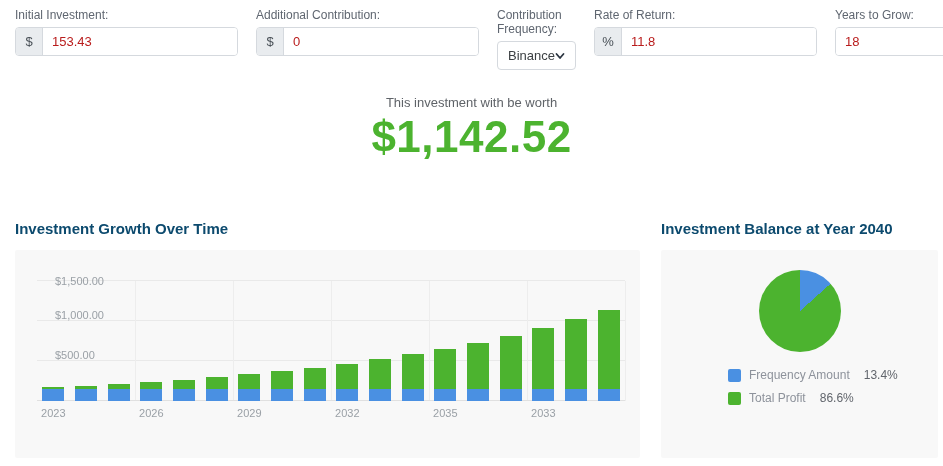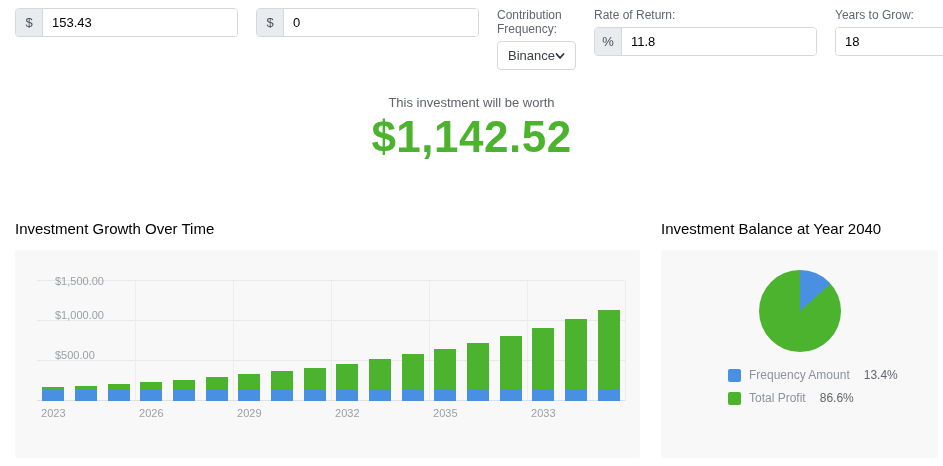--- a/index.html
+++ b/index.html
@@ -9,39 +9,39 @@
   
   .controls { display:flex; gap:18px; padding:8px 15px 0 15px; }
   .field { flex:1; }
   .field-label { font-size:12px; color:#5f6670; margin-bottom:5px; display:block; }
   .input-group { display:flex; align-items:stretch; height:29px; background:#fff;
                  border:1px solid #d5d9de; border-radius:4px; overflow:hidden; }
   .prefix { width:27px; background:#e9ecef; border-right:1px solid #d5d9de;
             display:flex; align-items:center; justify-content:center;
             font-size:13px; color:#495057; }
   .input-group input { flex:1; border:none; outline:none; padding:0 9px;
-                       font-size:13px; color:#000000; font-family:inherit; background:#fff; min-width:0; }
+                       font-size:13px; color:#b91c1c; font-family:inherit; background:#fff; min-width:0; }
   .select-box { display:flex; align-items:center; justify-content:space-between;
                 height:29px; border:1px solid #d5d9de; border-radius:4px;
                 padding:0 10px; font-size:13px; color:#3c4043; background:#fff; cursor:pointer; }
   .chev { width:10px; height:10px; flex:0 0 auto; }
 
   
   .result { text-align:center; margin-top:25px; }
   .result-caption { font-size:13px; color:#5f6368; }
   .result-amount { font-size:44px; font-weight:bold; color:#4cb32f; margin-top:2px; letter-spacing:0.5px; }
   .cta { display:inline-block; margin-top:12px; background:#4a90e2; color:#fff;
          font-size:12.5px; font-weight:bold; border:none; border-radius:4px;
          padding:7px 20px; cursor:pointer; font-family:inherit; }
 
   
   .charts { display:flex; gap:21px; padding:0 5px 0 15px; margin-top:40px; }
   .col-left  { width:625px; flex:0 0 auto; }
   .col-right { width:277px; flex:0 0 auto; }
-  .chart-title { font-size:15px; color:#000000; font-weight:400; }
+  .chart-title { font-size:15px; color:#0c4a6e; font-weight:700; }
   .card { background:#f8f8f8; margin-top:13px; height:208px; border-radius:2px; }
 
   
   .bar-card { padding:31px 15px 0 22px; }
   .plot { position:relative; height:120px; }
   .gridline { position:absolute; left:0; right:0; height:1px; background:#e9e9e9; }
   .vgridline { position:absolute; top:0; bottom:0; width:1px; background:#ededed; }
   .axis-line { position:absolute; left:0; right:0; bottom:0; height:1px; background:#e0e0e0; }
   .ytick { position:absolute; left:18px; font-size:11px; color:#9aa0a6; transform:translateY(-50%); }
   .bar { position:absolute; bottom:0; width:22px; transform:translateX(-50%);
@@ -59,27 +59,29 @@
   .swatch { width:13px; height:13px; border-radius:2px; margin-right:8px; flex:0 0 auto; }
   .legend-label { font-size:12px; color:#8d929b; }
   .legend-pct { font-size:12px; color:#61656c; margin-left:14px; }
 </style>
 </head>
 <body>
 
 <div class="controls">
 
   <div class="field">
+    <span class="field-label">Initial Investment:</span>
     <div class="input-group">
       <span class="prefix">$</span>
       <input type="text" value="153.43" style="">
     </div>
   </div>
 
   <div class="field">
+    <span class="field-label">Additional Contribution:</span>
     <div class="input-group">
       <span class="prefix">$</span>
       <input type="text" value="0" style="">
     </div>
   </div>
 
   <div class="field">
     <span class="field-label">Contribution Frequency:</span>
     <div class="select-box">
       <span>Binance</span>
@@ -99,21 +101,21 @@
 
   <div class="field">
     <span class="field-label">Years to Grow:</span>
     <div class="input-group">
       <input type="text" value="18" style="">
     </div>
   </div>
 </div>
 
 <div class="result">
-  <div class="result-caption">This investment will be worth</div>
+  <div class="result-caption">This investment with be worth</div>
   <div class="result-amount">$1,142.52</div>
   <br>
 </div>
 
 <div class="charts">
 
   <div class="col-left">
     <h2 class="chart-title">Investment Growth Over Time</h2>
     <div class="card bar-card">
       <div class="plot">

